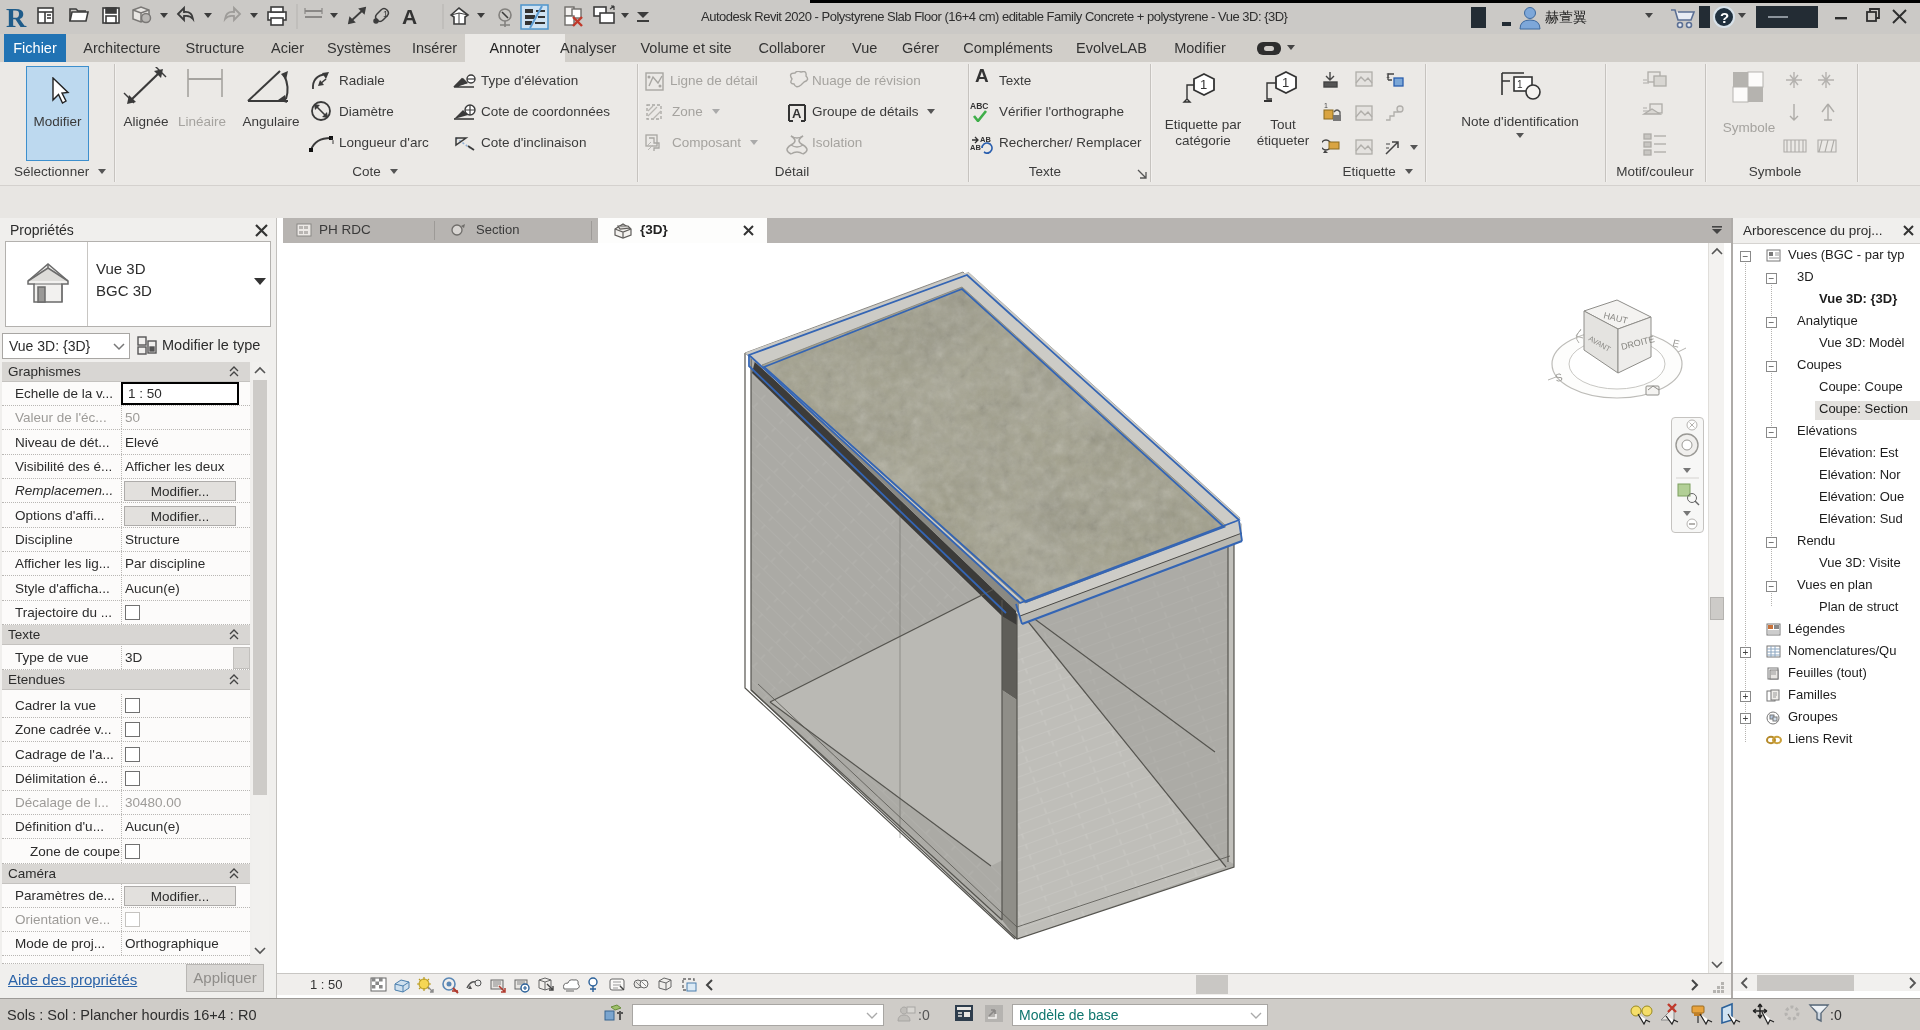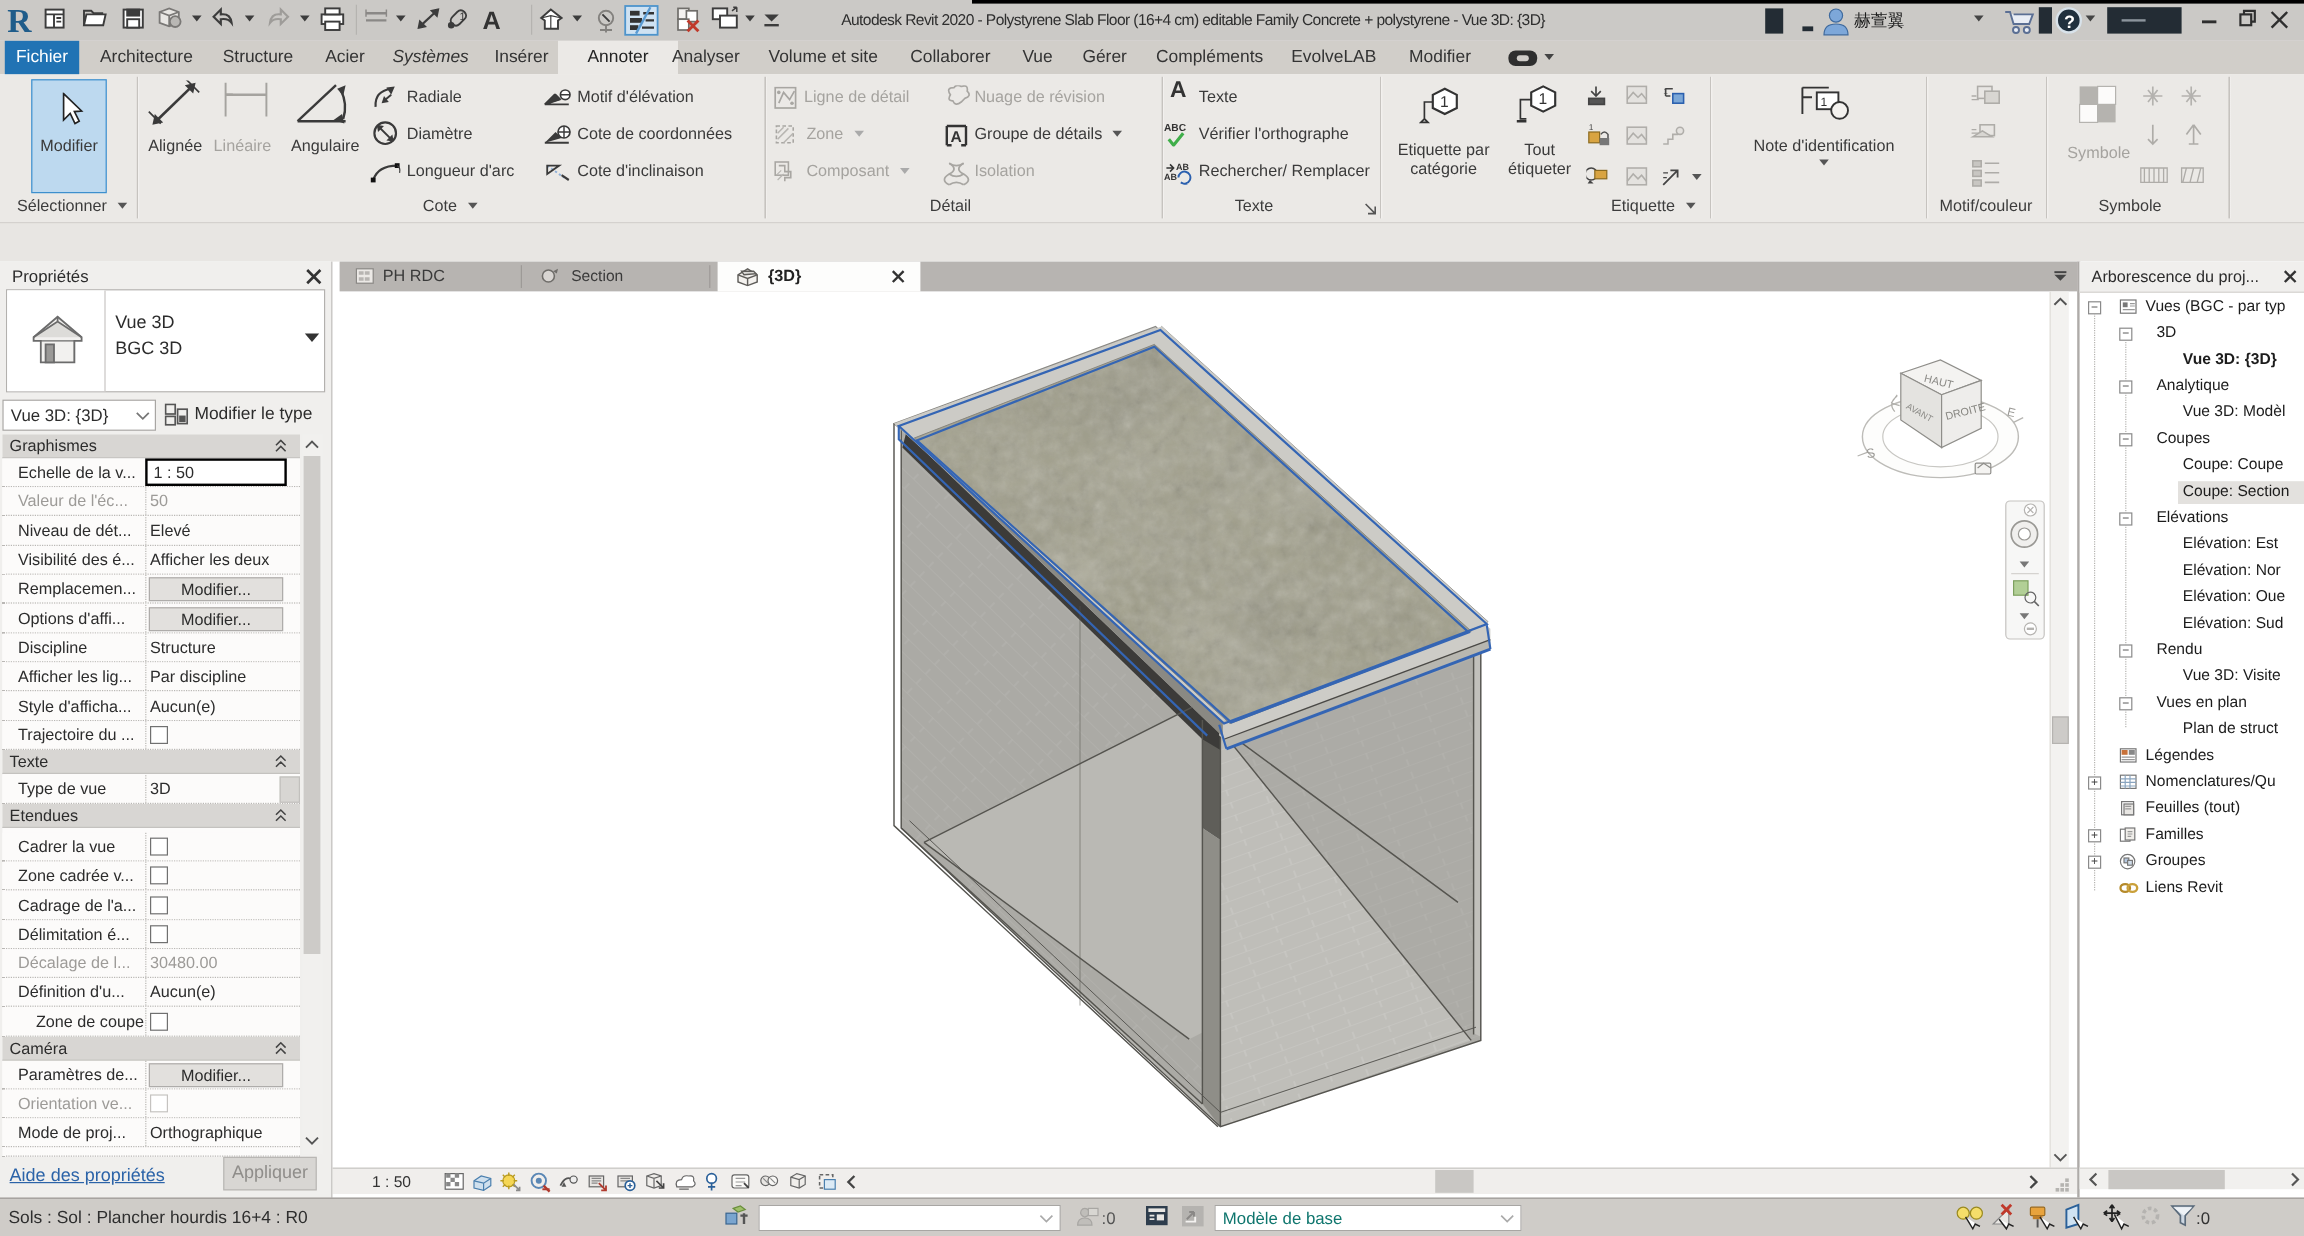--- a/index.html
+++ b/index.html
@@ -193,21 +193,21 @@
           <line x1="65" y1="10" x2="78" y2="23"></line>
           <line x1="78" y1="10" x2="65" y2="23"></line>
         </g>
     </svg>
   </div>
   <div id="tabrow" class="abs">
     <div class="rtab" id="tab-fichier" style="left:4px;width:62px;">Fichier</div>
     <div class="rtab" style="left:82px;width:80px;">Architecture</div>
     <div class="rtab" style="left:185px;width:60px;">Structure</div>
     <div class="rtab" style="left:270px;width:35px;">Acier</div>
-    <div class="rtab" style="left:327px;width:63px;font-style:italic;">Systèmes</div>
+    <div class="rtab" style="left:327px;width:63px;">Systèmes</div>
     <div class="rtab" style="left:412px;width:45px;">Insérer</div>
     <div class="rtab" id="tab-annoter" style="left:465px;width:100px;">Annoter</div>
     <div class="rtab" style="left:560px;width:55px;">Analyser</div>
     <div class="rtab" style="left:640px;width:92px;">Volume et site</div>
     <div class="rtab" style="left:757px;width:70px;">Collaborer</div>
     <div class="rtab" style="left:852px;width:24px;">Vue</div>
     <div class="rtab" style="left:902px;width:36px;">Gérer</div>
     <div class="rtab" style="left:963px;width:90px;">Compléments</div>
     <div class="rtab" style="left:1076px;width:68px;">EvolveLAB</div>
     <div class="rtab" style="left:1172px;width:56px;">Modifier</div>
@@ -289,21 +289,21 @@
       <path d="M23 6 q3 2 2 6" fill="none" stroke="#3a3a3a" stroke-width="1"></path>
     </svg>
     <div class="ritem" style="left:339px;top:71px;">Longueur  d'arc</div>
 
     <svg width="26" height="18" style="position:absolute;left:452px;top:11px;">
       <path d="M2 14 L22 14 M2 14 l8 -8 l4 4 Z" stroke="#3a3a3a" stroke-width="1.6" fill="none"></path>
       <path d="M2 14 l9 -9 l5 5 Z" fill="#3a3a3a"></path>
       <circle cx="19" cy="6" r="4" fill="#fff" stroke="#3a3a3a" stroke-width="1.4"></circle>
       <path d="M15 6 l8 0" stroke="#3a3a3a" stroke-width="1.2"></path>
     </svg>
-    <div class="ritem" style="left:481px;top:9px;">Motif  d'élévation</div>
+    <div class="ritem" style="left:481px;top:9px;">Type  d'élévation</div>
     <svg width="26" height="20" style="position:absolute;left:452px;top:41px;">
       <path d="M2 16 L22 16" stroke="#3a3a3a" stroke-width="1.6"></path>
       <path d="M2 16 l9 -9 l5 5 Z" fill="#3a3a3a"></path>
       <circle cx="18" cy="7" r="5" fill="#fff" stroke="#3a3a3a" stroke-width="1.4"></circle>
       <path d="M13 7 l10 0 M18 2 l0 10" stroke="#3a3a3a" stroke-width="1.2"></path>
     </svg>
     <div class="ritem" style="left:481px;top:40px;">Cote  de coordonnées</div>
     <svg width="26" height="20" style="position:absolute;left:452px;top:72px;">
       <path d="M4 4 l14 10" stroke="#8fb0d8" stroke-width="1.6" stroke-dasharray="2 2"></path>
       <path d="M4 4 l10 0 l-10 7 Z" fill="none" stroke="#3a3a3a" stroke-width="1.5"></path>
@@ -802,21 +802,21 @@
         <div class="pcell-l" style="line-height:24px;width:105px;left:13px;">Niveau de dét...</div>
         <div style="position:absolute;left:119px;top:0;bottom:0;border-left:1px dotted #b9b7b4;"></div>
         <div class="pcell-v" style="line-height:24px;width:126px;left:123px;">Elevé</div>
       </div>
       <div class="prow" style="top:237px;height:24px;border-bottom:1px dotted #b9b7b4;background:#fcfbfa;">
         <div class="pcell-l" style="line-height:24px;width:105px;left:13px;">Visibilité des é...</div>
         <div style="position:absolute;left:119px;top:0;bottom:0;border-left:1px dotted #b9b7b4;"></div>
         <div class="pcell-v" style="line-height:24px;width:126px;left:123px;">Afficher les deux</div>
       </div>
       <div class="prow" style="top:261px;height:24px;border-bottom:1px dotted #b9b7b4;background:#fcfbfa;">
-        <div class="pcell-l" style="line-height:24px;width:105px;left:13px;">Remplacemen...</div>
+        <div class="pcell-l" style="line-height:24px;width:105px;left:13px;font-style:italic;">Remplacemen...</div>
         <div style="position:absolute;left:119px;top:0;bottom:0;border-left:1px dotted #b9b7b4;"></div>
         <div style="position:absolute;left:122px;top:2px;width:112px;height:20px;background:#e2e0dd;border:1px solid #aeacaa;text-align:center;line-height:19px;font-size:13.5px;">Modifier...</div>
       </div>
       <div class="prow" style="top:286px;height:24px;border-bottom:1px dotted #b9b7b4;background:#fcfbfa;">
         <div class="pcell-l" style="line-height:24px;width:105px;left:13px;">Options d'affi...</div>
         <div style="position:absolute;left:119px;top:0;bottom:0;border-left:1px dotted #b9b7b4;"></div>
         <div style="position:absolute;left:122px;top:2px;width:112px;height:20px;background:#e2e0dd;border:1px solid #aeacaa;text-align:center;line-height:19px;font-size:13.5px;">Modifier...</div>
       </div>
       <div class="prow" style="top:310px;height:24px;border-bottom:1px dotted #b9b7b4;background:#fcfbfa;">
         <div class="pcell-l" style="line-height:24px;width:105px;left:13px;">Discipline</div>

